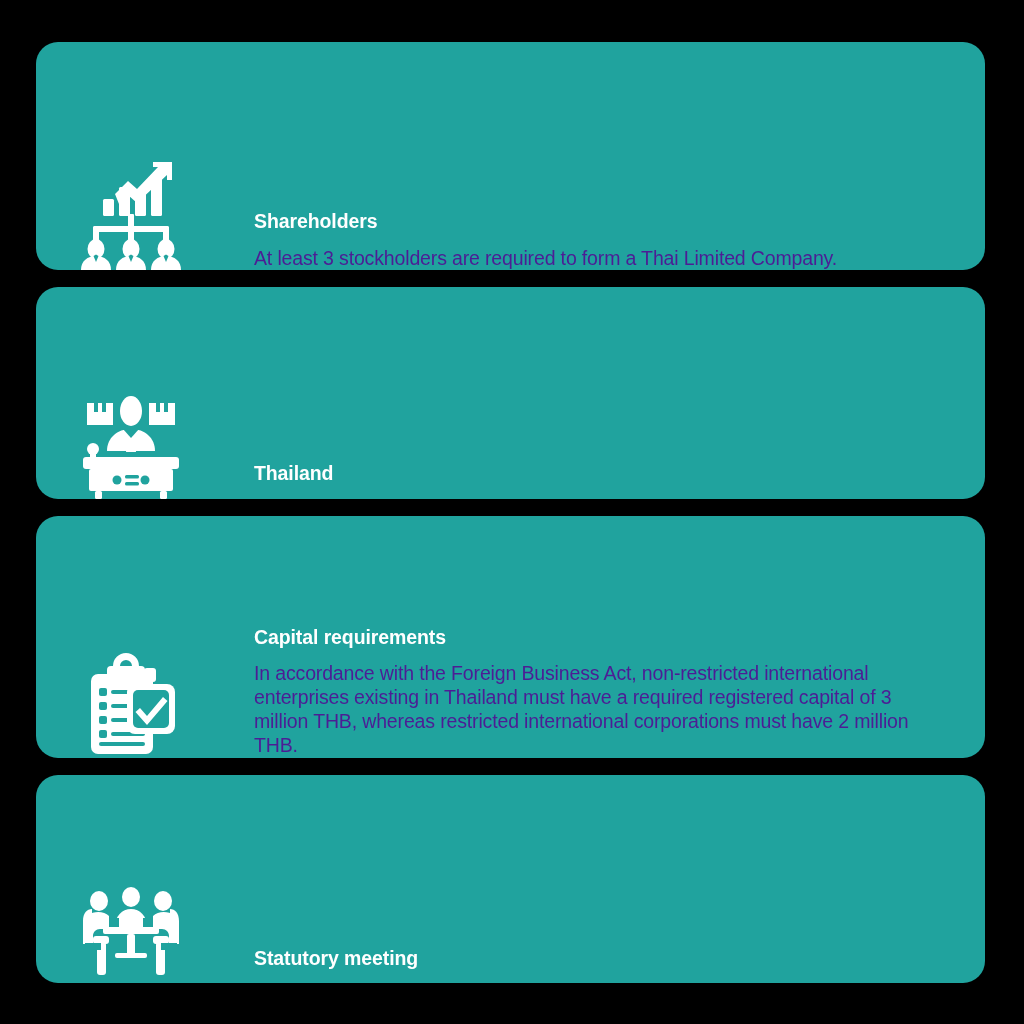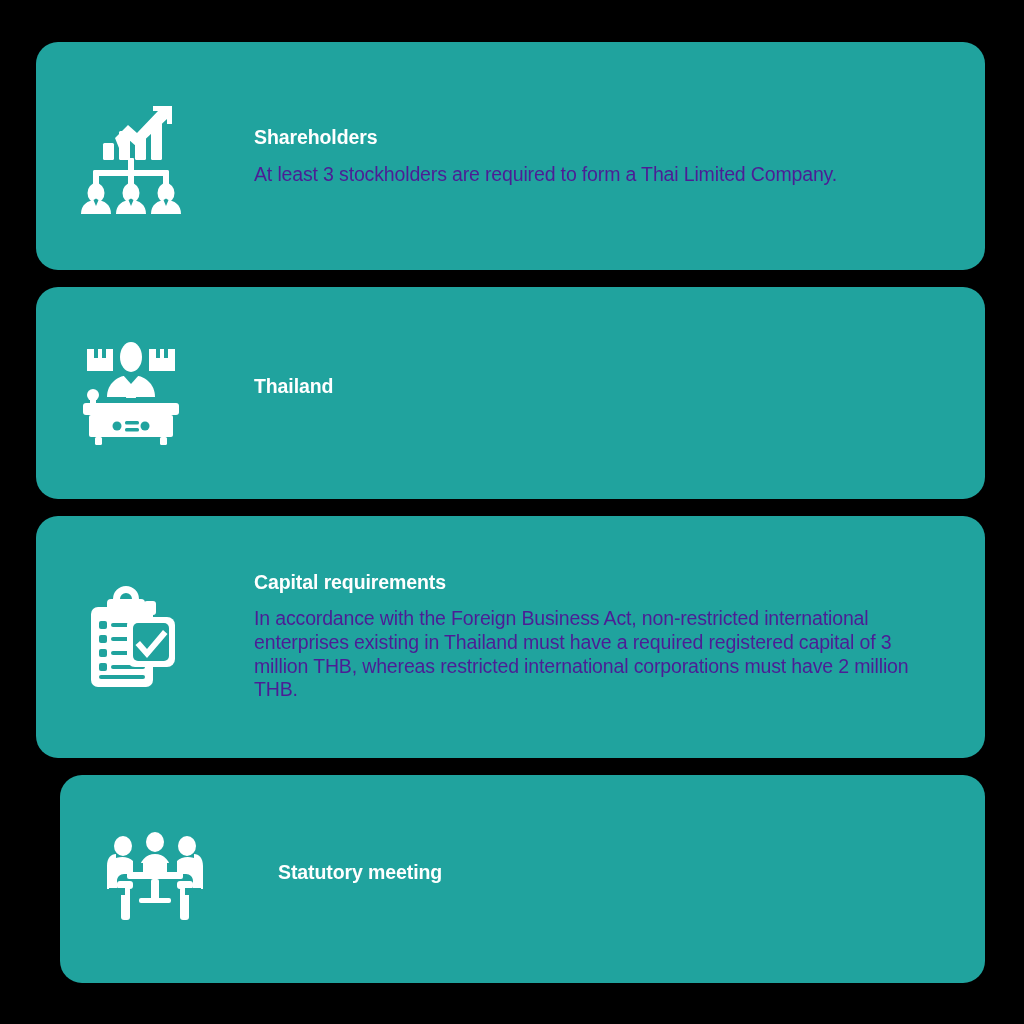--- a/index.html
+++ b/index.html
@@ -16,21 +16,21 @@
     padding:42px 39px 41px 36px;
     display:flex;
     flex-direction:column;
     gap:17px;
   }
   .card {
     position:relative;
     background:#20A39E;
     border-radius:22px;
     display:flex;
-    align-items:center;
+    align-items:flex-end;
     flex:1 1 auto;
     min-height:0;
     overflow:hidden;
   }
   .card-icon {
     flex:0 0 190px;
     display:flex;
     align-items:center;
     justify-content:center;
   }
@@ -68,21 +68,21 @@
     font-size:19.5px;
     font-weight:normal;
     line-height:1.22;
     letter-spacing:-0.15px;
     max-width:672px;
   }
   
   .card-1 { flex-grow:226; }
   .card-2 { flex-grow:215; }
   .card-3 { flex-grow:222; }
-  .card-4 { flex-grow:222;margin-left:24px; }
+  .card-4 { flex-grow:222; }
 </style>
 </head>
 <body>
 
 <div class="board">
 
   <div class="card card-1">
     <div class="card-icon">
       <span>
         <svg width="112" height="116" viewBox="0 0 112 116" fill="#ffffff" xmlns="http://www.w3.org/2000/svg">

